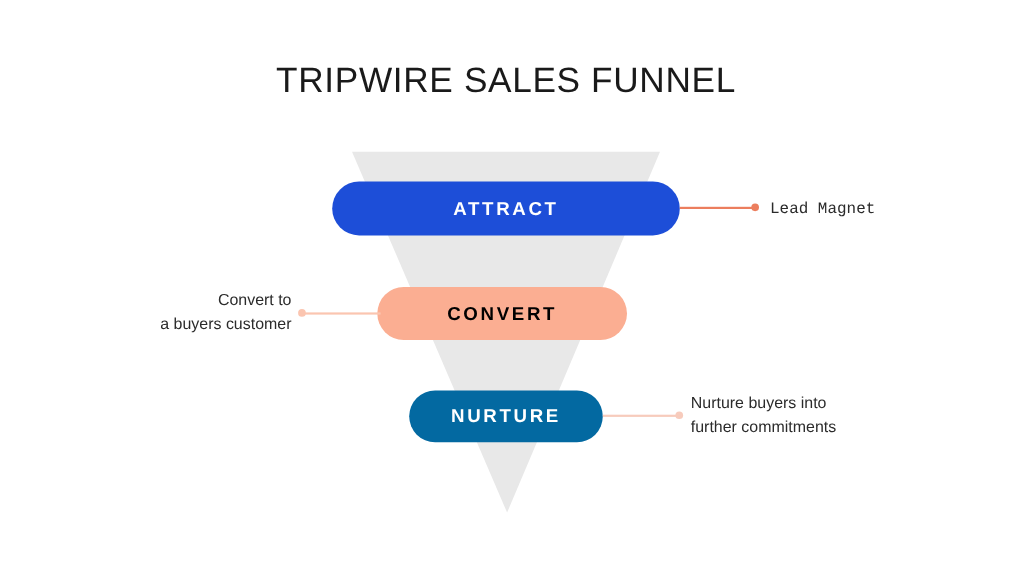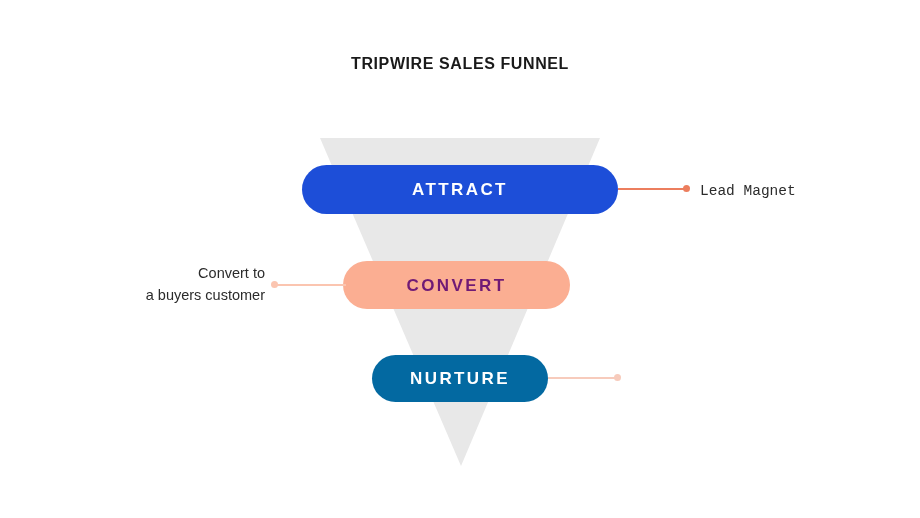--- a/index.html
+++ b/index.html
@@ -19,22 +19,22 @@
     overflow: hidden;
   }
 
   
   #page-title {
     position: absolute;
     left: 0;
     top: 55px;
     width: 920px;
     text-align: center;
-    font-size: 16px;
-    font-weight: bold;
+    font-size: 32px;
+    font-weight: normal;
     letter-spacing: 0.6px;
     color: #1a1a1a;
     white-space: nowrap;
   }
 
   
   #funnel-shape {
     position: absolute;
     left: 0;
     top: 0;
@@ -113,28 +113,32 @@
   <div class="stage-bar" id="stage-attract" style="background: #1d4ed8;">
     <span class="stage-label" style="color: rgb(255, 255, 255);">ATTRACT</span>
   </div>
   <div class="connector" id="connector-attract" style="background: rgb(236, 126, 94);"></div>
   <div class="connector-dot" id="connector-attract-dot" style="background: rgb(236, 126, 94);"></div>
   <div class="callout" id="callout-attract" style="color: rgb(43, 43, 43); font-family: Liberation Mono, monospace;">
     <span class="callout-line">Lead Magnet</span>
   </div>
 
   <div class="stage-bar" id="stage-convert" style="background: rgb(251, 174, 146);">
-    <span class="stage-label" style="color: #701a75; text-align: right;">CONVERT</span>
+    <span class="stage-label" style="color: #000000; text-align: right;">CONVERT</span>
   </div>
   <div class="connector" id="connector-convert" style="background: rgb(251, 197, 176);"></div>
   <div class="connector-dot" id="connector-convert-dot" style="background: rgb(251, 197, 176);"></div>
   <div class="callout" id="callout-convert" style="color: rgb(43, 43, 43);">
     <span class="callout-line">Convert to</span>
     <span class="callout-line">a buyers customer</span>
   </div>
 
   <div class="stage-bar" id="stage-nurture" style="background: #0369a1;">
     <span class="stage-label" style="color: rgb(255, 255, 255);">NURTURE</span>
   </div>
   <div class="connector" id="connector-nurture" style="background: rgb(247, 203, 188);"></div>
   <div class="connector-dot" id="connector-nurture-dot" style="background: rgb(247, 203, 188);"></div>
+  <div class="callout" id="callout-nurture" style="color: rgb(43, 43, 43);">
+    <span class="callout-line">Nurture buyers into</span>
+    <span class="callout-line">further commitments</span>
+  </div>
 
 </div>
 
 </body></html>

